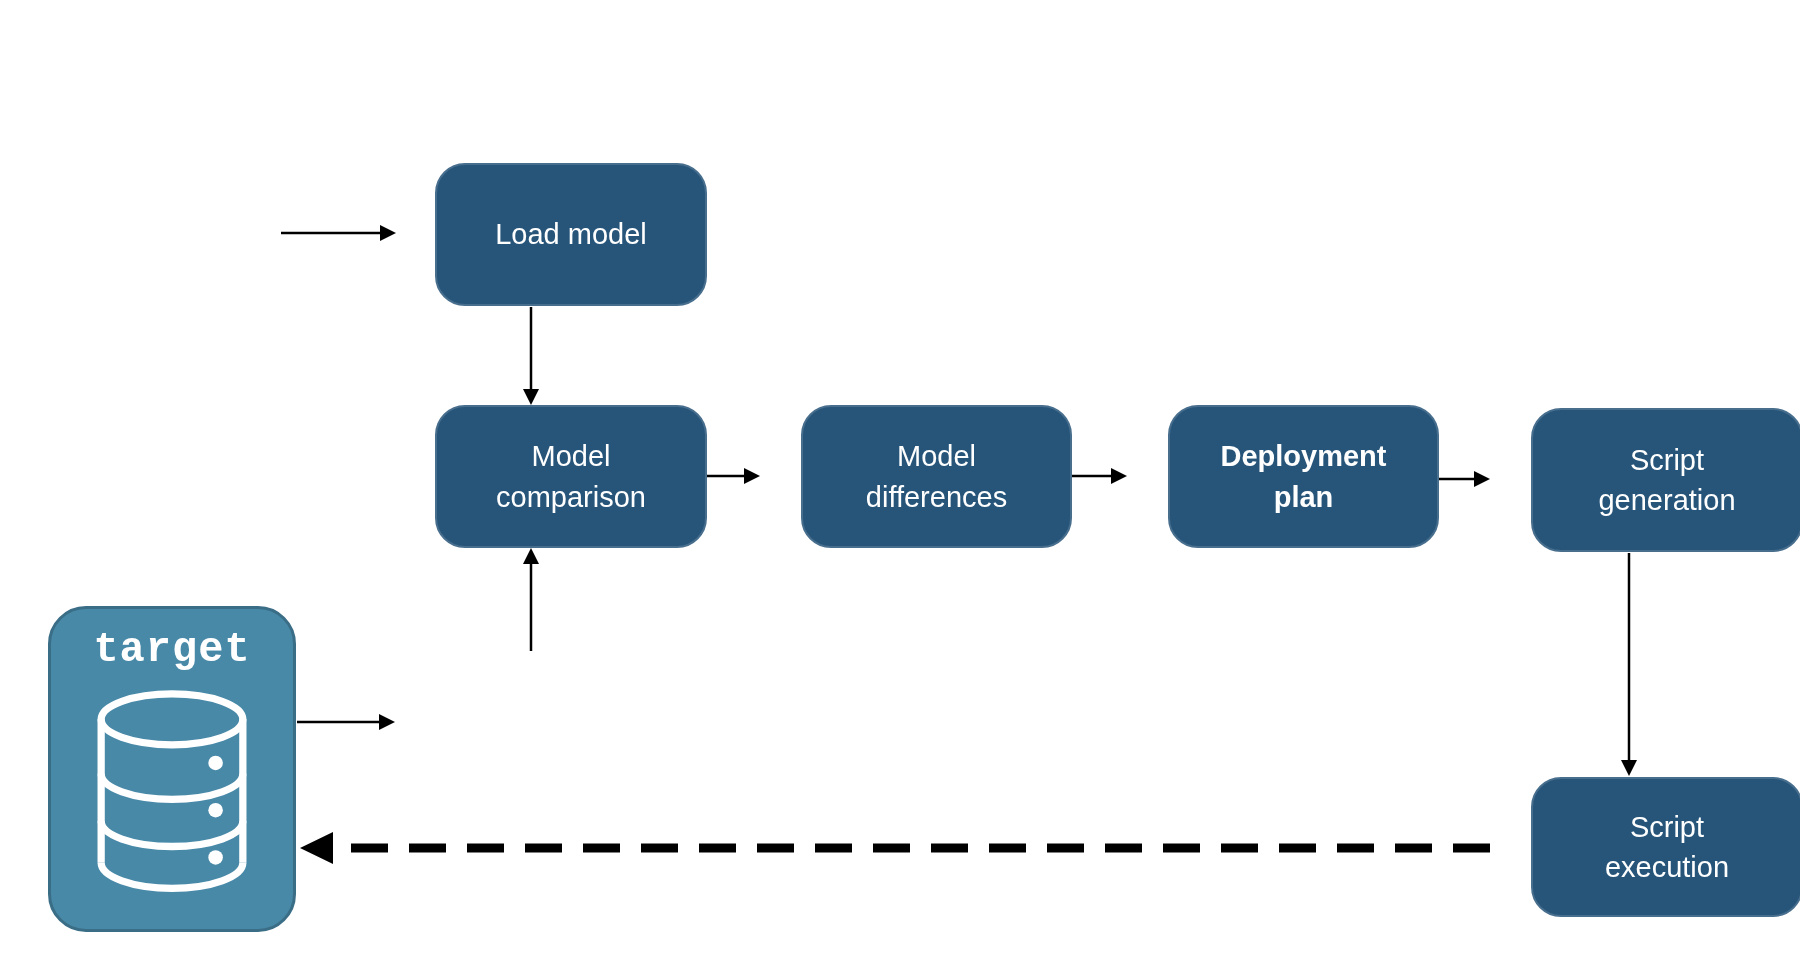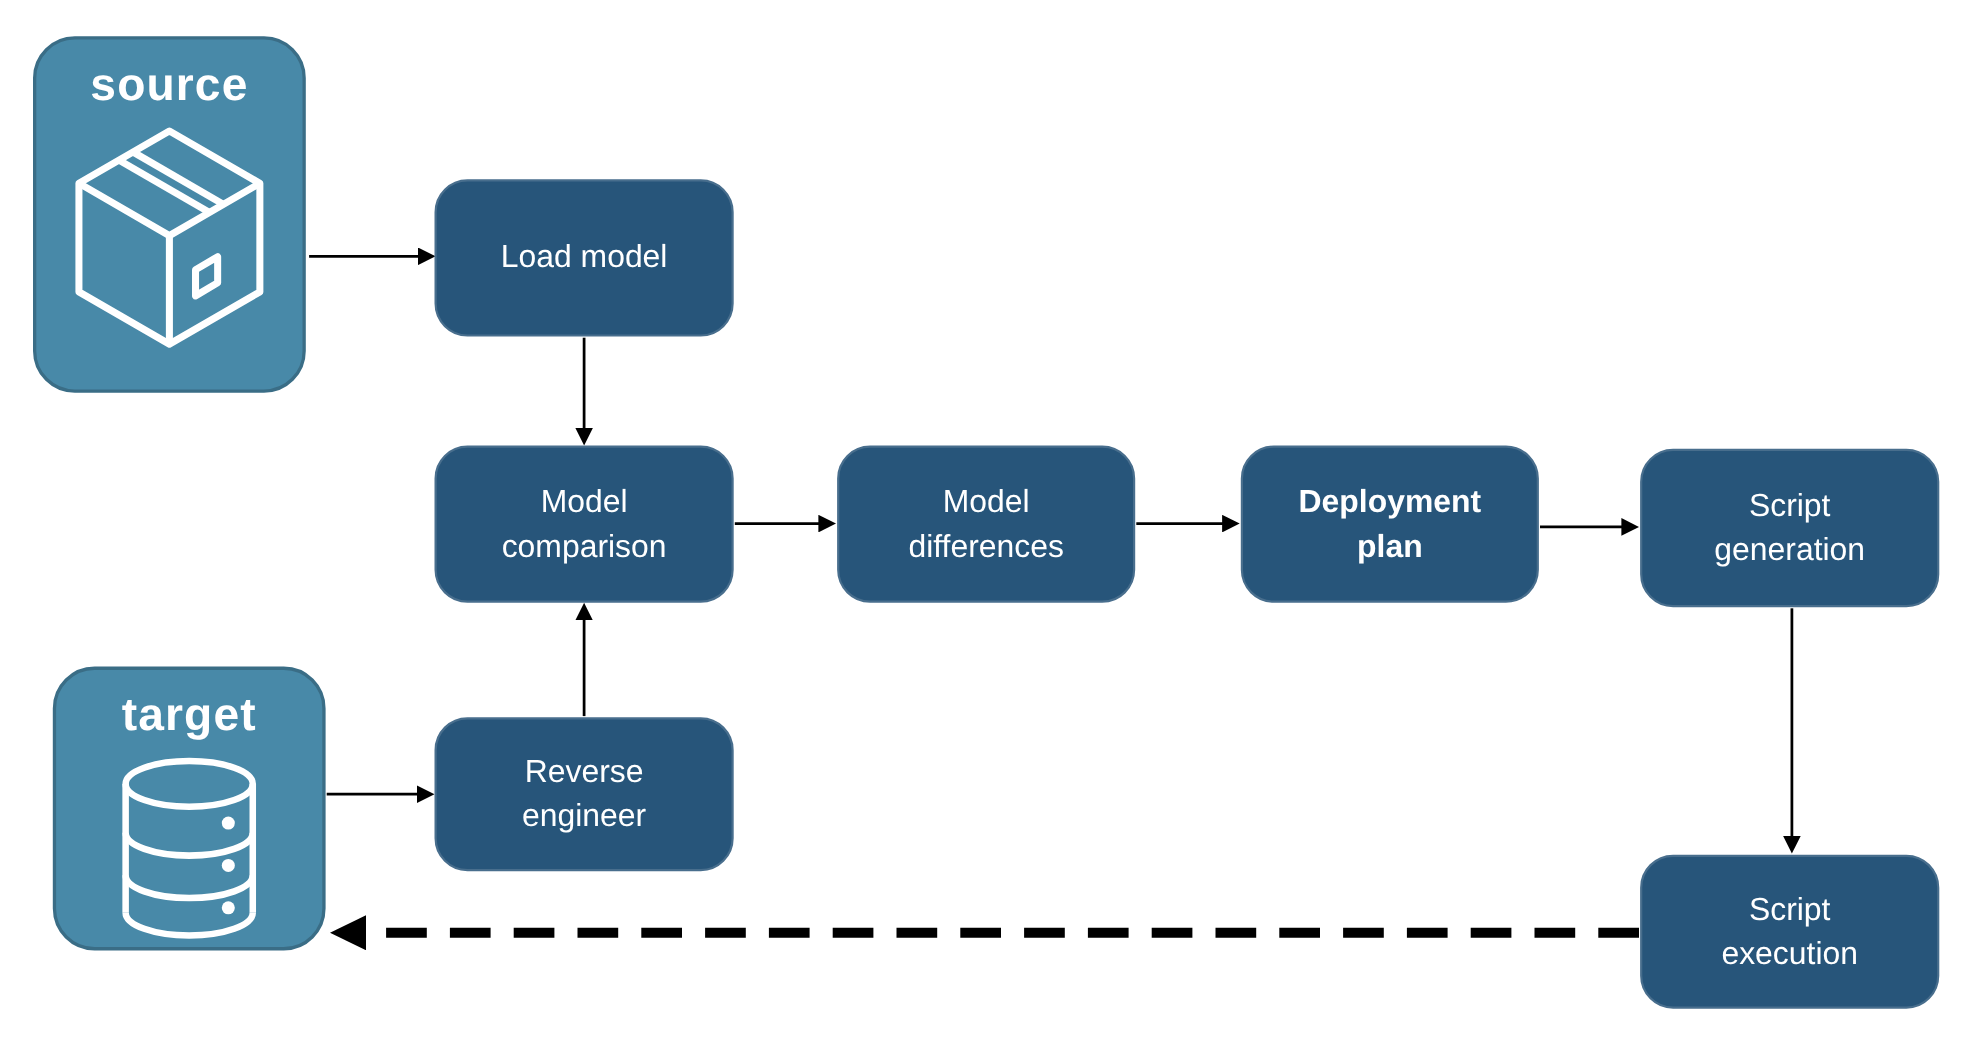--- a/index.html
+++ b/index.html
@@ -30,33 +30,33 @@
     border-radius:38px;
     box-sizing:border-box;
     display:flex;flex-direction:column;align-items:center;
     color:var(--text);
   }
   .entity .entity-label{
     font-size:42px;font-weight:800;letter-spacing:1px;
     margin-top:18px;line-height:1.1;
   }
   .entity-source{left:30px;top:33px;width:248px;height:324px;}
-  .entity-target{left:48px;top:606px;width:248px;height:258px;}
+  .entity-target{left:48px;top:606px;width:248px;height:326px;font-family:Liberation Mono, monospace;}
   .entity .icon{margin-top:10px;}
 
   .process{
     position:absolute;
     background:var(--process-fill);
     border:2px solid var(--process-border);
     border-radius:30px;
     box-sizing:border-box;
     display:flex;align-items:center;justify-content:center;
     text-align:center;
     color:var(--text);
-    font-size:29px;line-height:1.38;
+    font-size:29px;line-height:1.38;margin-left:40px;
   }
   .process span{white-space:pre-line;}
   .p-load-model       {left:395px; top:163px; width:272px; height:143px;}
   .p-model-comparison {left:395px; top:405px; width:272px; height:143px;}
   .p-model-differences{left:761px; top:405px; width:271px; height:143px;}
   .p-deployment-plan  {left:1128px;top:405px; width:271px; height:143px;font-weight:bold;}
   .p-script-generation{left:1491px;top:408px; width:272px; height:144px;}
   .p-reverse-engineer {left:395px; top:652px; width:272px; height:140px;}
   .p-script-execution {left:1491px;top:777px; width:272px; height:140px;}
 </style>
@@ -78,33 +78,20 @@
     <line x1="531" y1="307" x2="531" y2="391" marker-end="url(#arrow)"></line>
     <line x1="668" y1="476" x2="746" y2="476" marker-end="url(#arrow)"></line>
     <line x1="1033" y1="476" x2="1113" y2="476" marker-end="url(#arrow)"></line>
     <line x1="1400" y1="479" x2="1476" y2="479" marker-end="url(#arrow)"></line>
     <line x1="297" y1="722" x2="381" y2="722" marker-end="url(#arrow)"></line>
     <line x1="531" y1="651" x2="531" y2="562" marker-end="url(#arrow)"></line>
     <line x1="1629" y1="553" x2="1629" y2="762" marker-end="url(#arrow)"></line>
     <line class="dashed" x1="1490" y1="848" x2="330" y2="848" marker-end="url(#arrow-big)"></line>
   </svg>
 
-  <div class="entity entity-source">
-    <div class="entity-label">source</div>
-    <svg class="icon" width="192" height="212" viewBox="0 0 200 232">
-      <g fill="none" stroke="#ffffff" stroke-width="7" stroke-linejoin="round">
-        <path d="M100,10 L10,62 L10,170 L100,222 L190,170 L190,62 Z"></path>
-        <path d="M10,62 L100,114 L190,62"></path>
-        <path d="M100,114 L100,222"></path>
-        <path d="M64,31 L154,83"></path>
-        <path d="M50,39 L140,91"></path>
-        <path d="M126,148 L148,135 L148,161 L126,174 Z"></path>
-      </g>
-    </svg>
-  </div>
 
   <div class="entity entity-target">
     <div class="entity-label">target</div>
     <svg class="icon" width="182" height="218" viewBox="0 0 200 240">
       <g fill="none" stroke="#ffffff" stroke-width="8">
         <ellipse cx="100" cy="40" rx="78" ry="28"></ellipse>
         <path d="M22,40 L22,198"></path>
         <path d="M178,40 L178,198"></path>
         <path d="M22,198 A78,28 0 0 0 178,198"></path>
         <path d="M22,100 A78,28 0 0 0 178,100"></path>
@@ -130,22 +117,18 @@
 differences</span>
   </div>
   <div class="process p-deployment-plan">
     <span>Deployment
 plan</span>
   </div>
   <div class="process p-script-generation">
     <span>Script
 generation</span>
   </div>
-  <div class="process p-reverse-engineer">
-    <span>Reverse
-engineer</span>
-  </div>
   <div class="process p-script-execution">
     <span>Script
 execution</span>
   </div>
 
 </div>
 
 </body></html>

